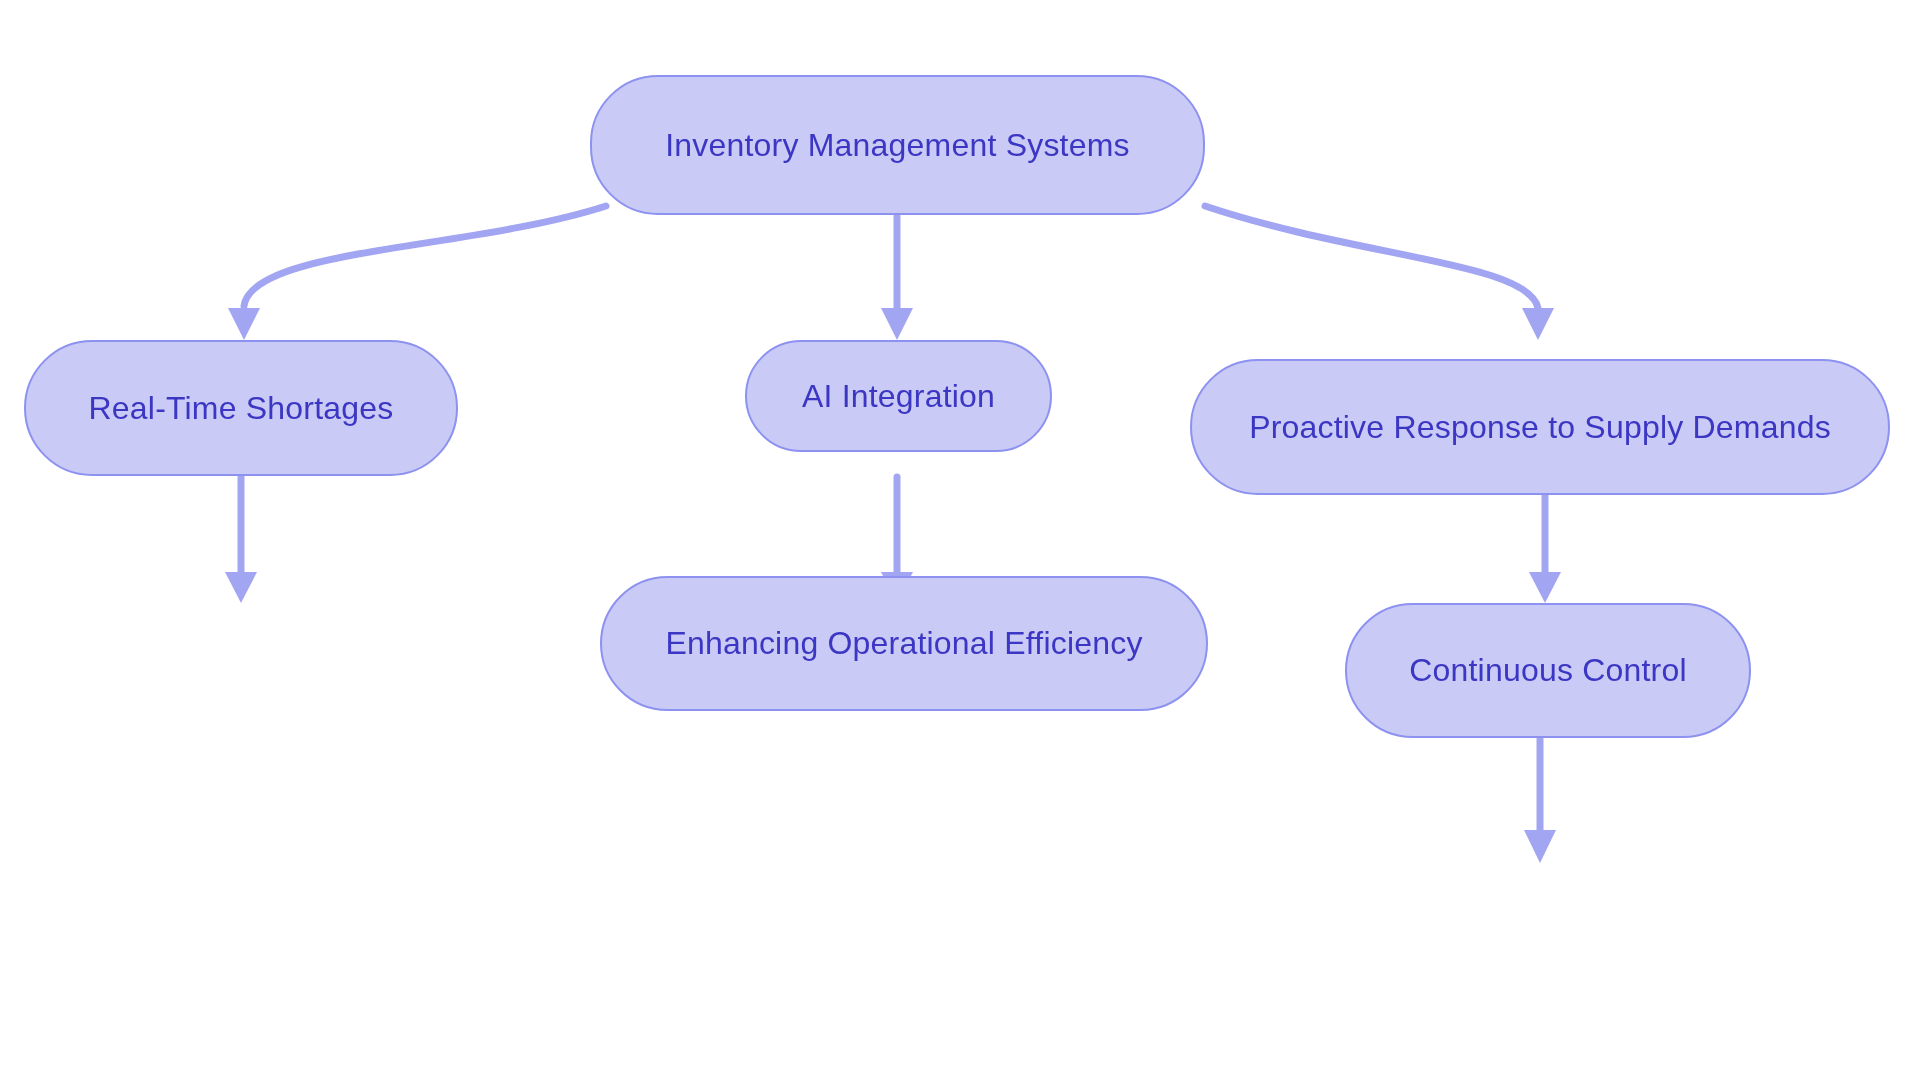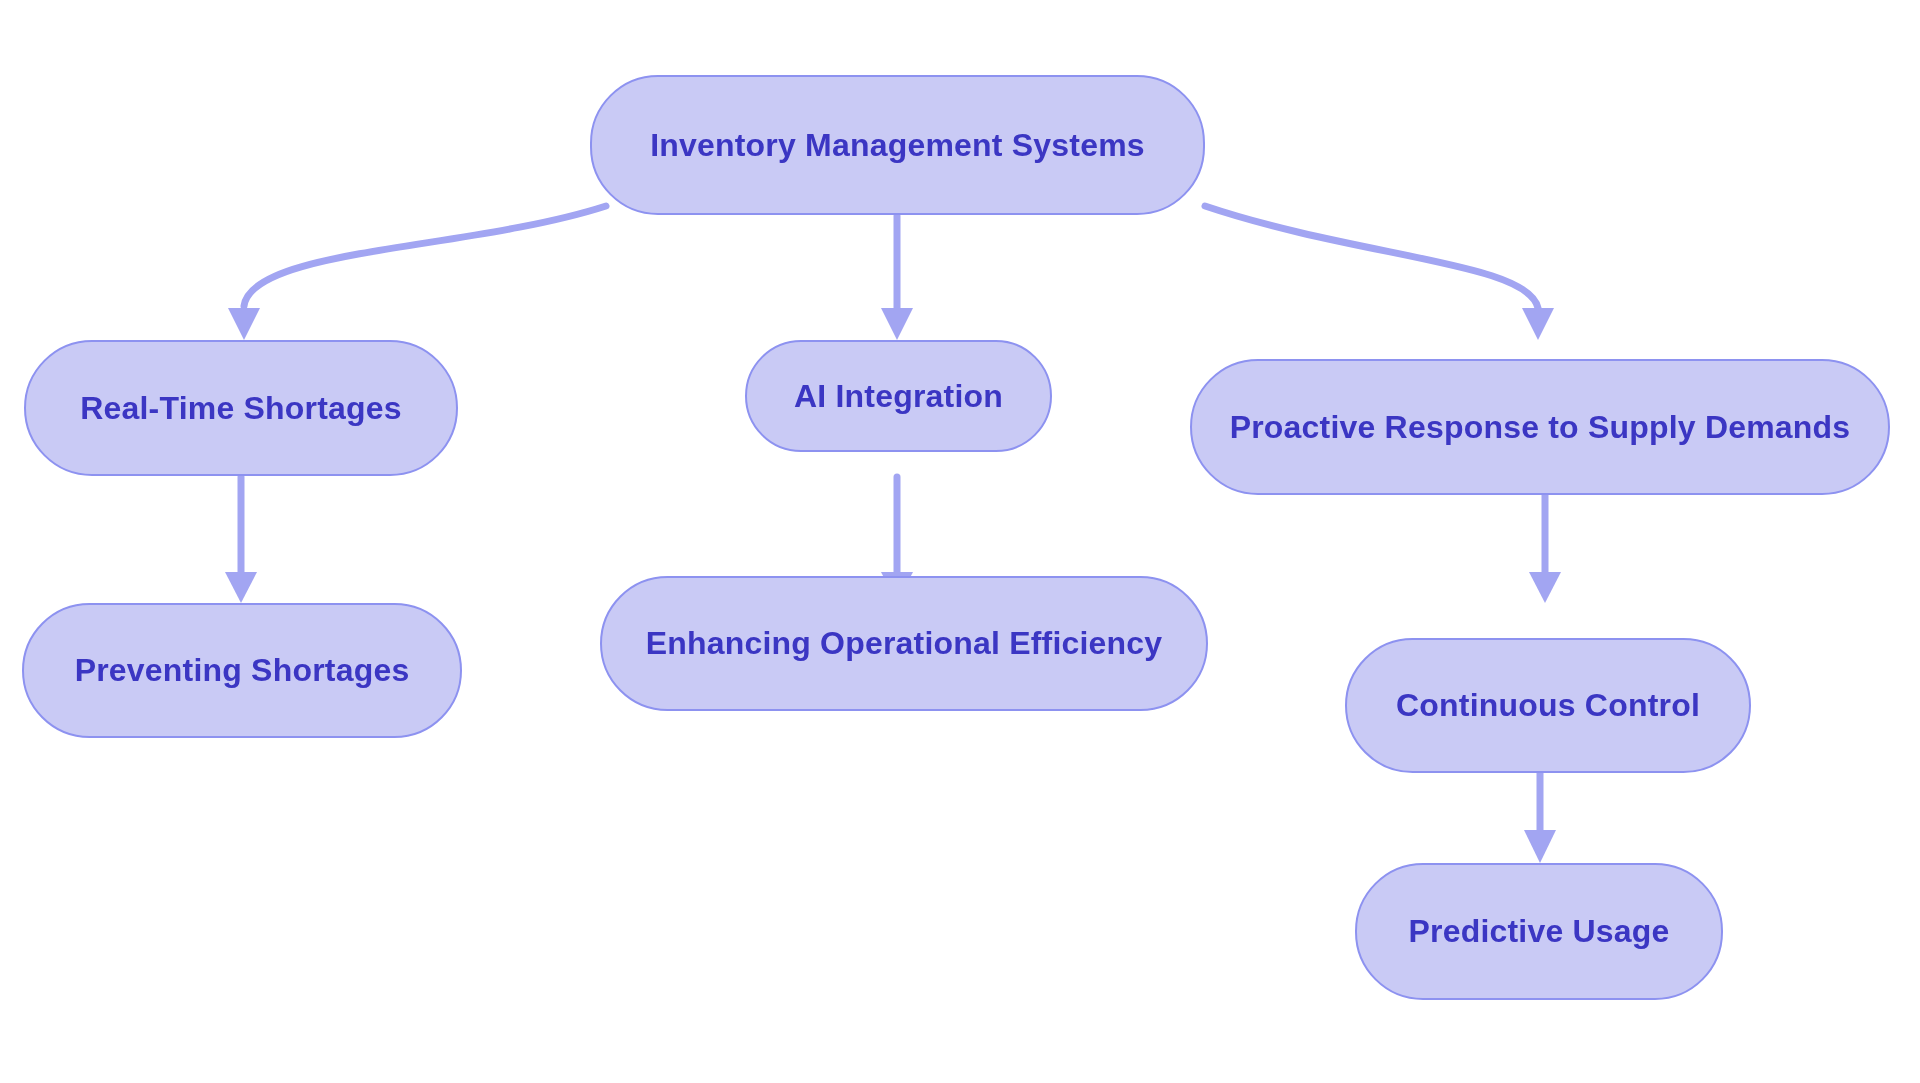--- a/index.html
+++ b/index.html
@@ -28,33 +28,33 @@
     box-sizing: border-box;
     background: #c9caf5;
     border: 2px solid #8d92f0;
     border-radius: 68px;
     display: flex;
     align-items: center;
     justify-content: center;
     text-align: center;
     color: #3b36c3;
     font-size: 32px;
-    font-weight: 700;
+    font-weight: 400;
     letter-spacing: 0.2px;
     line-height: 1.2;
     padding: 0 20px;
   }
   
   .n-inventory  { left: 590px;  top: 75px;  width: 615px; height: 140px; }
   .n-realtime   { left: 24px;   top: 340px; width: 434px; height: 136px; }
   .n-ai         { left: 745px;  top: 340px; width: 307px; height: 112px; }
   .n-proactive  { left: 1190px; top: 359px; width: 700px; height: 136px; }
   .n-preventing { left: 22px;   top: 603px; width: 440px; height: 135px; }
   .n-enhancing  { left: 600px;  top: 576px; width: 608px; height: 135px; }
-  .n-continuous { left: 1345px; top: 603px; width: 406px; height: 135px; margin-top: 35px; }
+  .n-continuous { left: 1345px; top: 603px; width: 406px; height: 135px; }
   .n-predictive { left: 1355px; top: 863px; width: 368px; height: 137px; }
 
   .edge-path {
     fill: none;
     stroke: #a2a5f2;
     stroke-width: 7;
     stroke-linecap: round;
   }
   .arrowhead {
     fill: #a2a5f2;
@@ -99,29 +99,23 @@
   </div>
 
   <div class="node n-ai">
     <span>AI Integration</span>
   </div>
 
   <div class="node n-proactive">
     <span>Proactive Response to Supply Demands</span>
   </div>
 
-  <div class="node n-preventing">
-    <span>Preventing Shortages</span>
-  </div>
 
   <div class="node n-enhancing">
     <span>Enhancing Operational Efficiency</span>
   </div>
 
   <div class="node n-continuous">
     <span>Continuous Control</span>
   </div>
 
-  <div class="node n-predictive">
-    <span>Predictive Usage</span>
-  </div>
 
 </div>
 
 </body></html>

